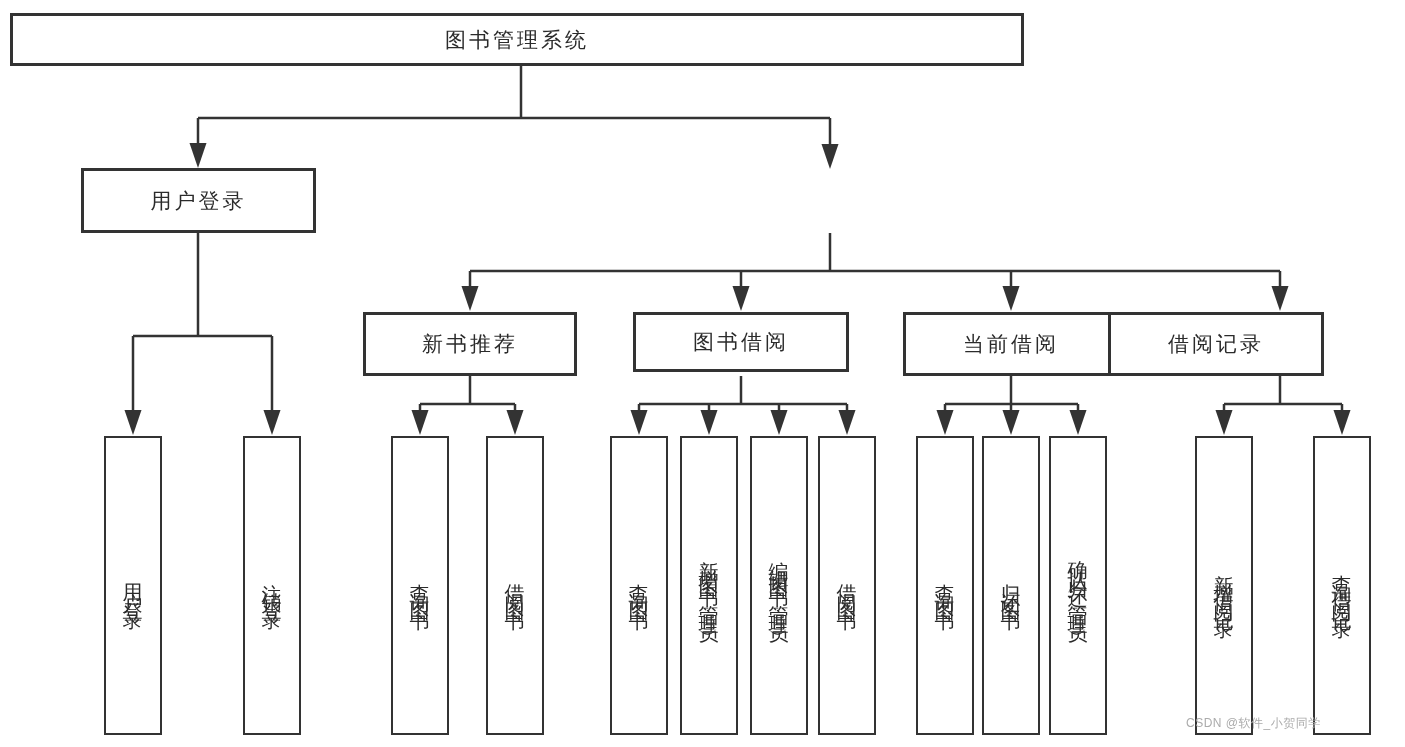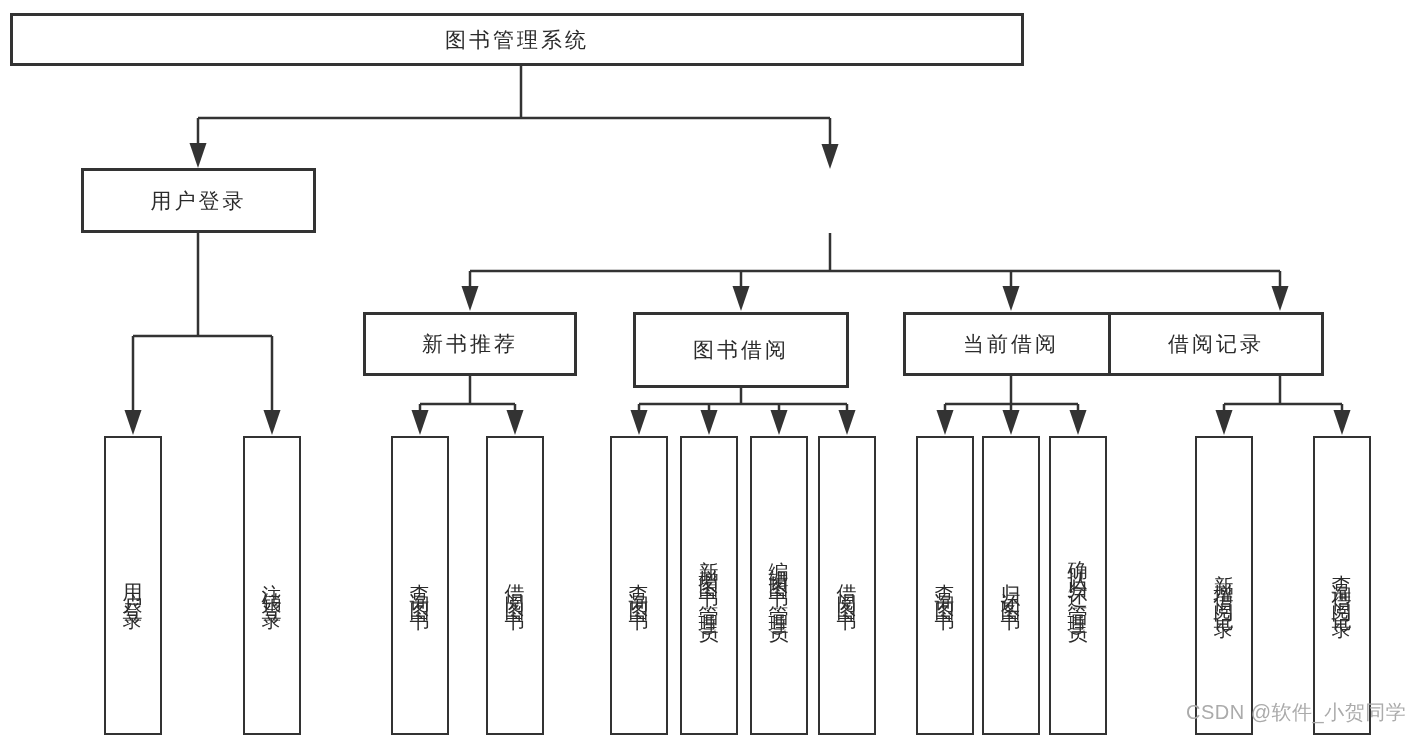--- a/index.html
+++ b/index.html
@@ -23,22 +23,22 @@
   .node .lbl {
     font-size: 21px; letter-spacing: 3px; white-space: nowrap;
     color: var(--text, #2b2b2b);
   }
   .leaf { border-width: 2.5px; }
   .leaf .lbl {
     writing-mode: vertical-rl; text-orientation: mixed;
     font-size: 20px; letter-spacing: 9px; line-height: 1; white-space: nowrap;
   }
   .watermark {
-    position: absolute; left: 1186px; top: 699px; z-index: 3;
-    font-size: 20px; letter-spacing: 0.5px; white-space: nowrap;
+    position: absolute; left: 1186px; top: 715px; z-index: 3;
+    font-size: 12px; letter-spacing: 0.5px; white-space: nowrap;
     color: var(--watermark, #ababab);
   }
 </style>
 </head>
 <body>
 
 <div class="canvas">
 
   <svg class="connectors" width="1405" height="747" viewBox="0 0 1405 747">
     <g class="lines">
@@ -110,21 +110,21 @@
     <span class="lbl">图书管理系统</span>
   </div>
 
   <div class="node" style="left:81px;top:168px;width:235px;height:65px">
     <span class="lbl">用户登录</span>
   </div>
 
   <div class="node" style="left:363px;top:312px;width:214px;height:64px">
     <span class="lbl">新书推荐</span>
   </div>
-  <div class="node" style="left:633px;top:312px;width:216px;height:76px">
+  <div class="node" style="left:633px;top:312px;width:216px;height:60px">
     <span class="lbl">图书借阅</span>
   </div>
   <div class="node" style="left:903px;top:312px;width:216px;height:64px">
     <span class="lbl">当前借阅</span>
   </div>
   <div class="node" style="left:1108px;top:312px;width:216px;height:64px">
     <span class="lbl">借阅记录</span>
   </div>
 
   <div class="node leaf" style="left:104px;top:436px;width:58px;height:299px">

